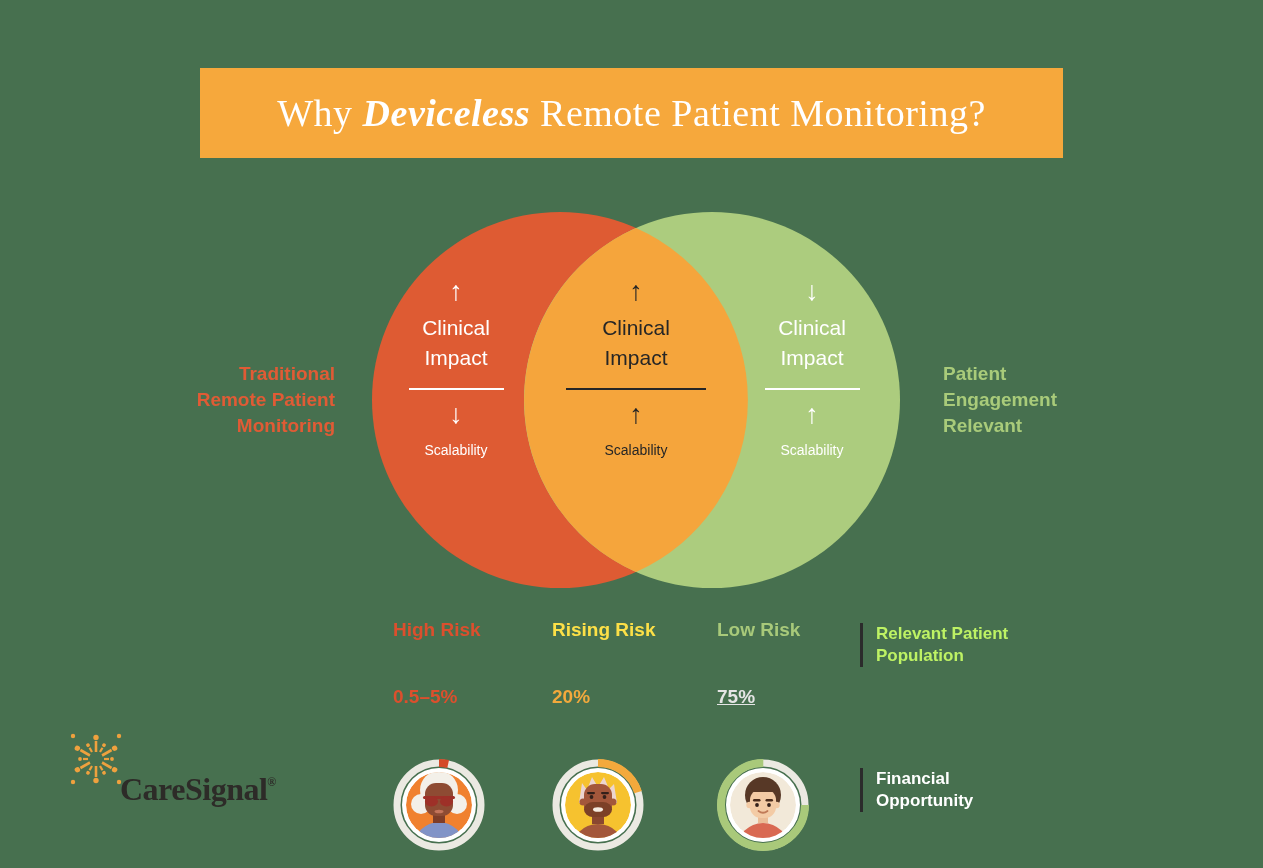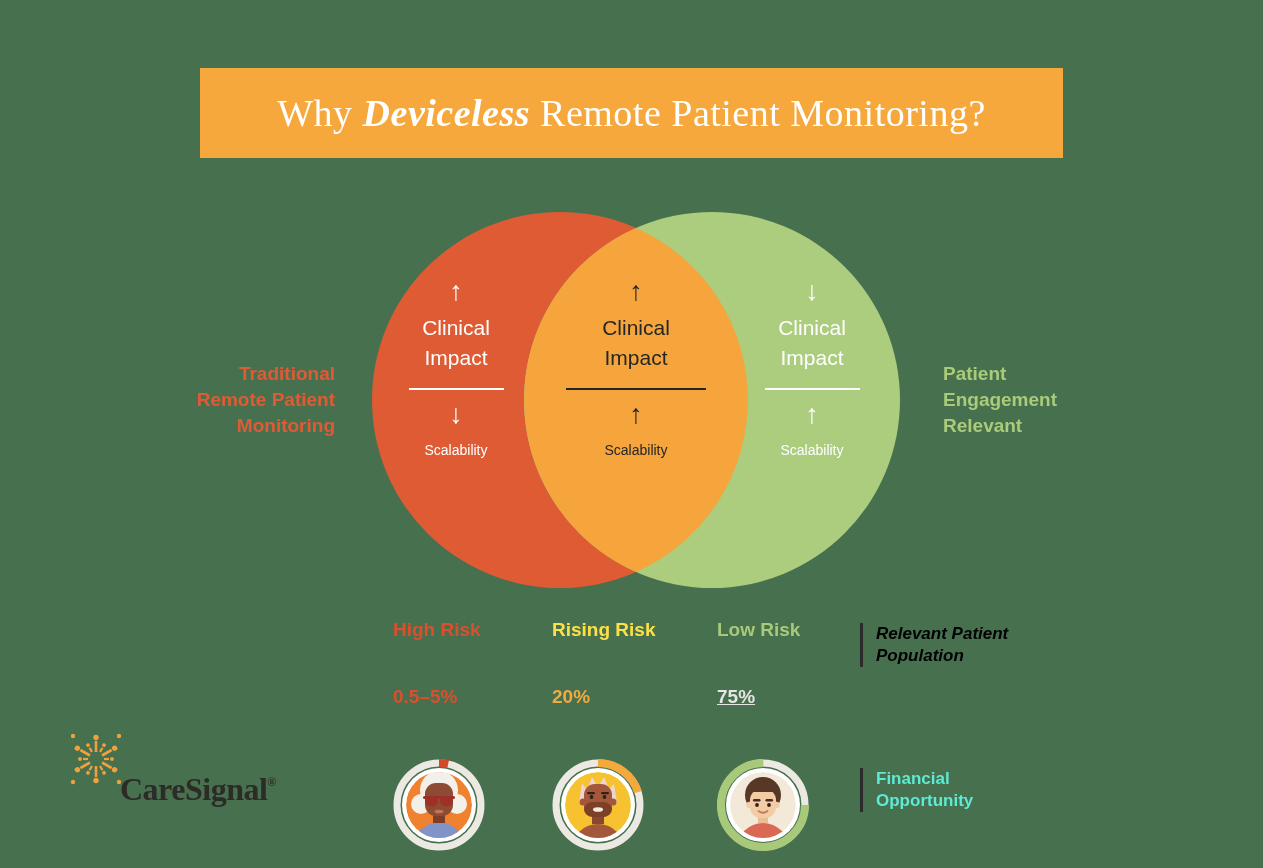--- a/index.html
+++ b/index.html
@@ -189,25 +189,25 @@
         <circle cx="40" cy="46" r="1.9" fill="#33201A"></circle>
         <circle cx="52" cy="46" r="1.9" fill="#33201A"></circle>
         <path d="M41.5 52 Q46 55.5 50.5 52" stroke="#C07B58" stroke-width="1.8" fill="none" stroke-linecap="round"></path>
       </g>
     </svg>
     <div class="coin-row">
         <span class="coin" style="background: rgb(169, 201, 122); color: rgb(120, 153, 76);">$</span>
       </div>
   </div>
 
-  <div class="annot a-pop" style="color: #000000; border-left-color: rgb(43, 43, 43); font-style: italic;">
+  <div class="annot a-pop" style="color: #bef264; border-left-color: rgb(43, 43, 43);">
     <div>Relevant Patient</div>
     <div>Population</div>
   </div>
-  <div class="annot a-fin" style="color: #5eead4; border-left-color: rgb(43, 43, 43);">
+  <div class="annot a-fin" style="color: #ffffff; border-left-color: rgb(43, 43, 43);">
     <div>Financial</div>
     <div>Opportunity</div>
   </div>
 
   <div class="logo">
     <svg class="burst" width="64" height="64" viewBox="0 0 64 64">
       <defs>
         <g id="spokeL">
           <line x1="32" y1="25" x2="32" y2="14" stroke-width="2.6"></line>
           <circle cx="32" cy="10.5" r="2.7" stroke="none"></circle>

